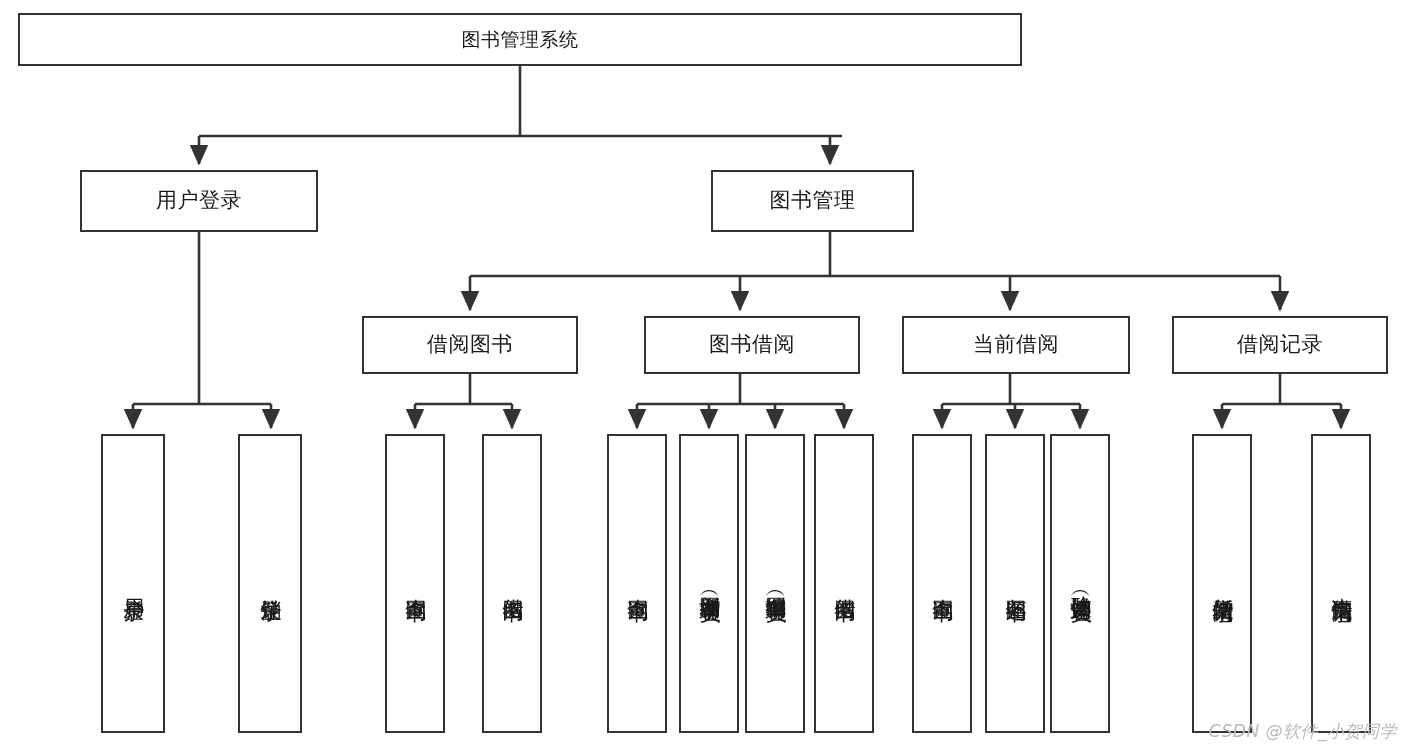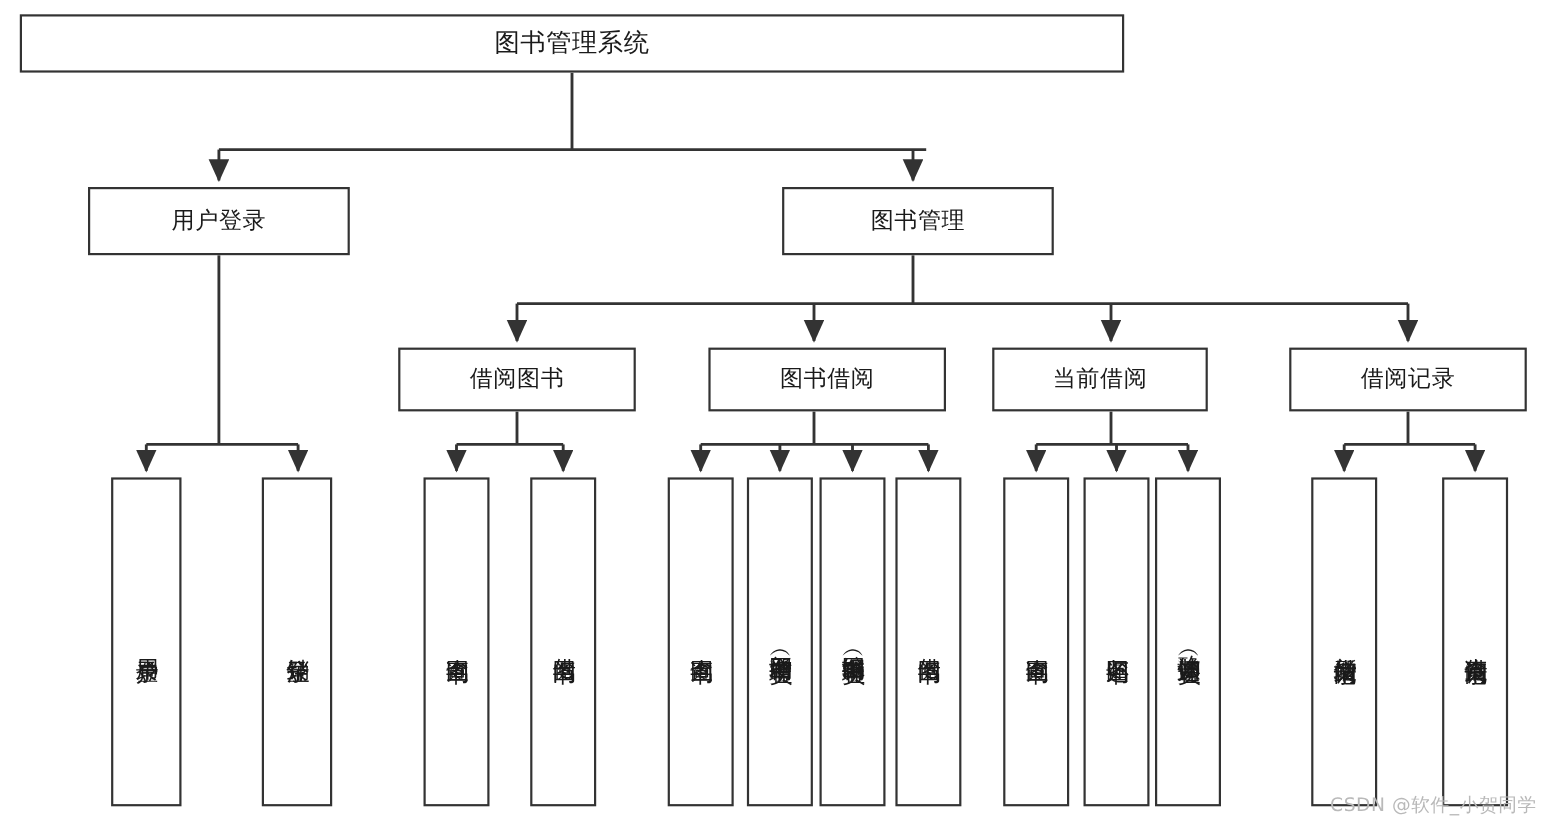--- a/index.html
+++ b/index.html
@@ -36,21 +36,21 @@
     justify-content: center;
     color: #1a1a1a;
   }
   .node.h {
     font-size: 21px;
     line-height: 1.2;
     letter-spacing: 0.5px;
     white-space: nowrap;
   }
   .node.root {
-    font-size: 23px;
+    font-size: 19px;
     justify-content: center;
   }
   .node.leaf {
     align-items: center;
     justify-content: center;
   }
   .node.leaf .vtext {
     writing-mode: vertical-rl;
     text-orientation: upright;
     font-size: 21px;
@@ -61,20 +61,21 @@
   }
   .watermark {
     position: absolute;
     right: 8px;
     bottom: 4px;
     font-size: 17px;
     color: #b9b9b9;
     letter-spacing: 0.5px;
     white-space: nowrap;
     font-family: "DejaVu Sans", "Liberation Sans", sans-serif;
+    font-style: italic;
   }
 </style>
 </head>
 <body>
 
 <div id="canvas">
 
   <svg class="edges" viewBox="0 0 1405 747" xmlns="http://www.w3.org/2000/svg">
     <defs>
       <marker id="arrow" markerWidth="9" markerHeight="9" refX="7.4" refY="3.6" orient="auto" markerUnits="strokeWidth">
@@ -125,31 +126,31 @@
     </g>
   </svg>
 
   <div class="node root h" style="left:18px; top:13px; width:1004px; height:53px;">
     <span>图书管理系统</span>
   </div>
 
   <div class="node h" style="left:80px; top:170px; width:238px; height:62px;">
     <span>用户登录</span>
   </div>
-  <div class="node h" style="left:711px; top:170px; width:247px; height:62px;">
+  <div class="node h" style="left:711px; top:170px; width:203px; height:62px;">
     <span>图书管理</span>
   </div>
 
   <div class="node h" style="left:362px; top:316px; width:216px; height:58px;">
     <span>借阅图书</span>
   </div>
   <div class="node h" style="left:644px; top:316px; width:216px; height:58px;">
     <span>图书借阅</span>
   </div>
-  <div class="node h" style="left:902px; top:316px; width:196px; height:58px;">
+  <div class="node h" style="left:902px; top:316px; width:228px; height:58px;">
     <span>当前借阅</span>
   </div>
   <div class="node h" style="left:1172px; top:316px; width:216px; height:58px;">
     <span>借阅记录</span>
   </div>
 
   <div class="node leaf" style="left:101px; top:434px; width:64px; height:299px;">
     <span class="vtext">用户登录</span>
   </div>
   <div class="node leaf" style="left:238px; top:434px; width:64px; height:299px;">

